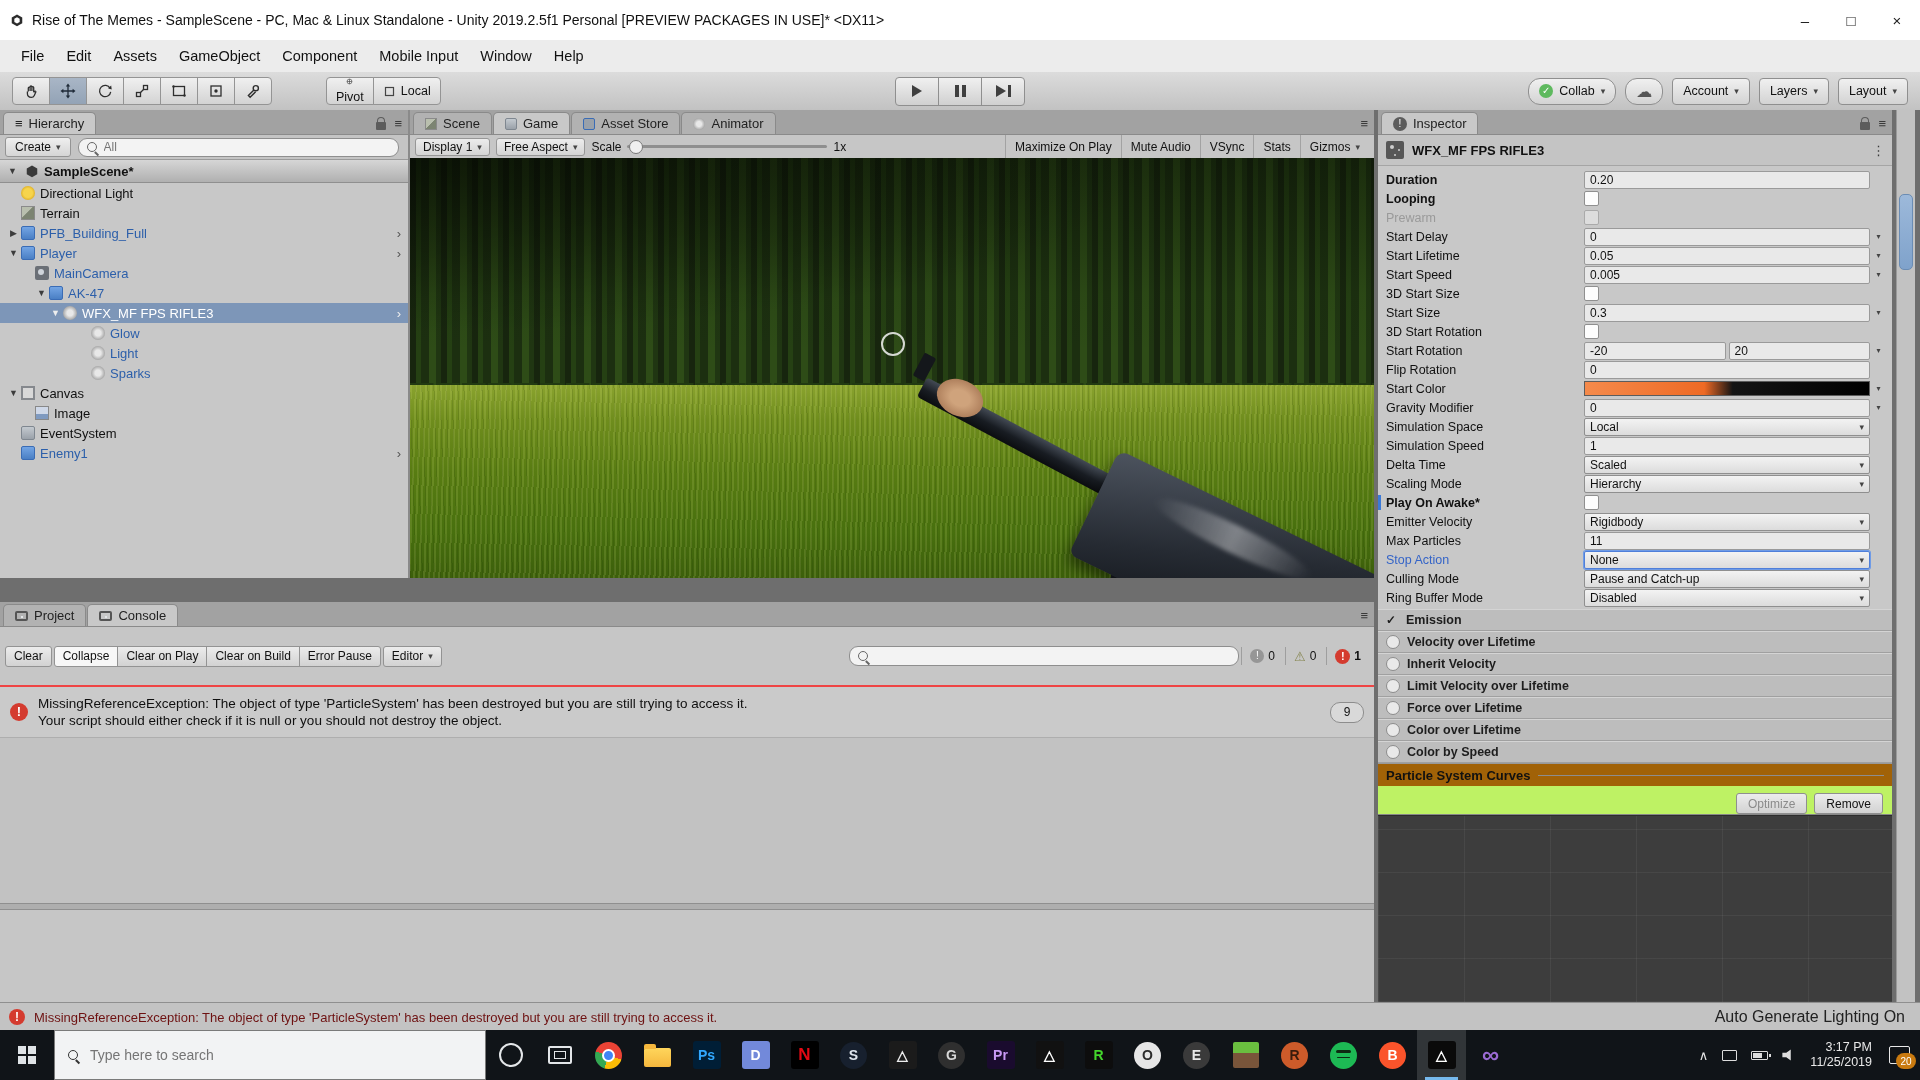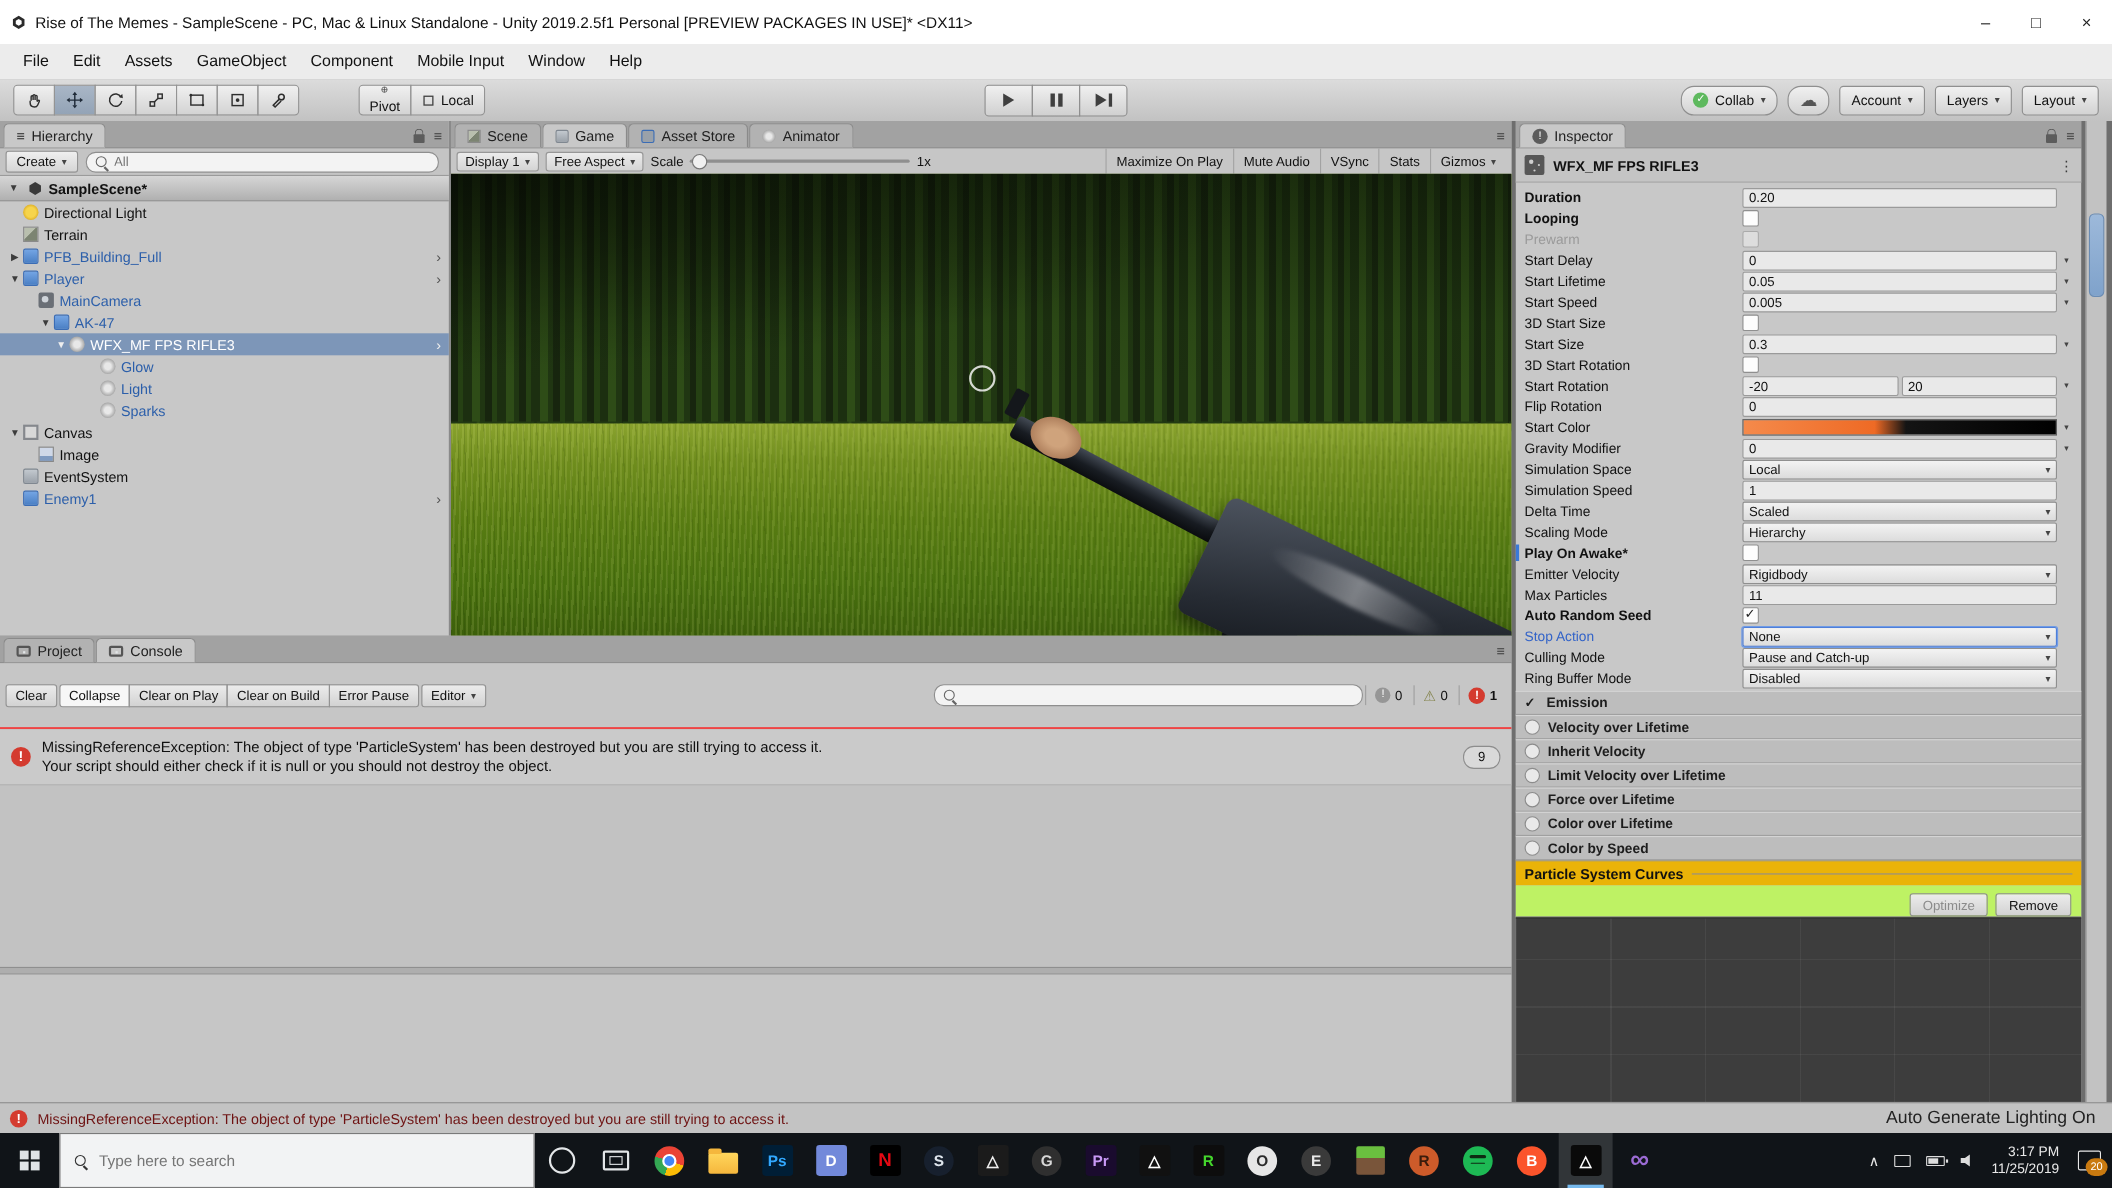--- a/index.html
+++ b/index.html
@@ -141,36 +141,36 @@
   .checkbox{width:13px;height:13px;background:#fdfdfd;border:1px solid #8f8f8f;border-radius:2px;position:relative;flex:none;}
   .checkbox.checked::after{content:"✓";position:absolute;inset:-2px 0 0 1px;font-size:12px;color:#222;}
   .checkbox.dim{background:#ddd;border-color:#aaa;}
   .curve-caret{width:11px;text-align:center;font-size:8px;color:#444;flex:none;}
   .gradient-swatch{flex:1;height:13px;border:1px solid #5c5c5c;background:linear-gradient(90deg,#f58a4b 0%,#ee6a25 42%,#141414 52%,#000 100%);}
   .override-bar{position:absolute;left:0;top:2px;bottom:2px;width:3px;background:#3a79d8;}
   .modules{margin-top:2px;}
   .module-row{height:20px;background:#bdbdbd;border-top:1px solid #d4d4d4;border-bottom:1px solid #a0a0a0;display:flex;align-items:center;gap:7px;padding:0 8px;font-size:12.5px;font-weight:bold;color:#1d1d1d;}
   .module-toggle{width:12px;height:12px;border-radius:50%;background:#e9e9e9;border:1px solid #8c8c8c;flex:none;}
   .module-check{width:13px;font-size:12px;color:#1d1d1d;flex:none;}
-  .curves-header{height:22px;display:flex;align-items:center;gap:7px;padding:0 8px;font-weight:bold;font-size:13px;background:#eab308;border-top:1px solid #999;}
+  .curves-header{height:22px;display:flex;align-items:center;gap:7px;padding:0 8px;font-weight:bold;font-size:13px;background:#a16207;border-top:1px solid #999;}
   .curves-header .rule{flex:1;height:1px;background:#8d8d8d;}
   .curves-toolbar{height:28px;background:#bef264;display:flex;align-items:flex-end;justify-content:flex-end;gap:7px;padding:0 9px;border-bottom:1px solid #888;}
   .c-btn{height:19px;padding:0 11px;background:linear-gradient(#ececec,#d2d2d2);border:1px solid #8f8f8f;border-radius:3px;font-size:12px;display:flex;align-items:center;}
   .c-btn.muted{color:#8b8b8b;}
   .curves-area{flex:1;background:#3d3d3d;border-top:1px solid #2d2d2d;
     background-image:
       repeating-linear-gradient(90deg, rgba(255,255,255,.055) 0 1px, transparent 1px 86px),
       repeating-linear-gradient(0deg, rgba(255,255,255,.05) 0 1px, transparent 1px 43px);}
 
   
   .v-scroll{position:absolute;left:1896px;top:0;width:18px;height:892px;background:#c2c2c2;border-left:1px solid #9a9a9a;}
   .v-thumb{position:absolute;left:2px;right:2px;top:84px;height:74px;background:linear-gradient(#9db9da,#7fa2cb);border:1px solid #6a8cb4;border-radius:5px;}
 
   
-  .console-panel{left:0;top:468px;width:1374px;height:424px;display:flex;flex-direction:column;}
+  .console-panel{left:0;top:492px;width:1374px;height:424px;display:flex;flex-direction:column;}
   .console-toolbar{height:26px;background:#c6c6c6;border-bottom:2px solid #ef4444;display:flex;align-items:center;padding:16px 5px;gap:2px;font-size:12px;}
   .cbtn{height:19px;padding:0 8px;background:linear-gradient(#ececec,#d2d2d2);border:1px solid #939393;display:flex;align-items:center;gap:5px;}
   .cbtn.r{border-radius:3px;}
   .cbtn.on{background:#f7f7f7;}
   .cgroup{display:flex;}
   .cgroup .cbtn + .cbtn{margin-left:-1px;}
   .cgroup .cbtn:first-child{border-radius:3px 0 0 3px;text-align:center;}
   .cgroup .cbtn:last-child{border-radius:0 3px 3px 0;}
   .console-search{width:372px;height:18px;margin-left:auto;background:#f3f3f3;border:1px solid #8e8e8e;border-radius:9px;display:flex;align-items:center;gap:6px;padding:0 8px;}
   .console-search input{border:none;outline:none;background:transparent;flex:1;font-size:12px;font-family:"Liberation Sans",sans-serif;min-width:0;}
@@ -736,26 +736,20 @@
         <div class="prop-row">
           <span class="prop-label">Max Particles</span>
           <div class="prop-ctrl">
               <div class="field">
                 <span>11</span>
               </div>
               <span class="curve-caret"></span>
             </div>
         </div>
         <div class="prop-row">
-          <span class="prop-label bold">Auto Random Seed</span>
-          <div class="prop-ctrl">
-              <span class="checkbox checked"></span>
-            </div>
-        </div>
-        <div class="prop-row">
           <span class="prop-label link">Stop Action</span>
           <div class="prop-ctrl">
               <div class="dropdown focused">
                 <span>None</span>
                 <span class="caret">▾</span>
               </div>
               <span class="curve-caret"></span>
             </div>
         </div>
         <div class="prop-row">

